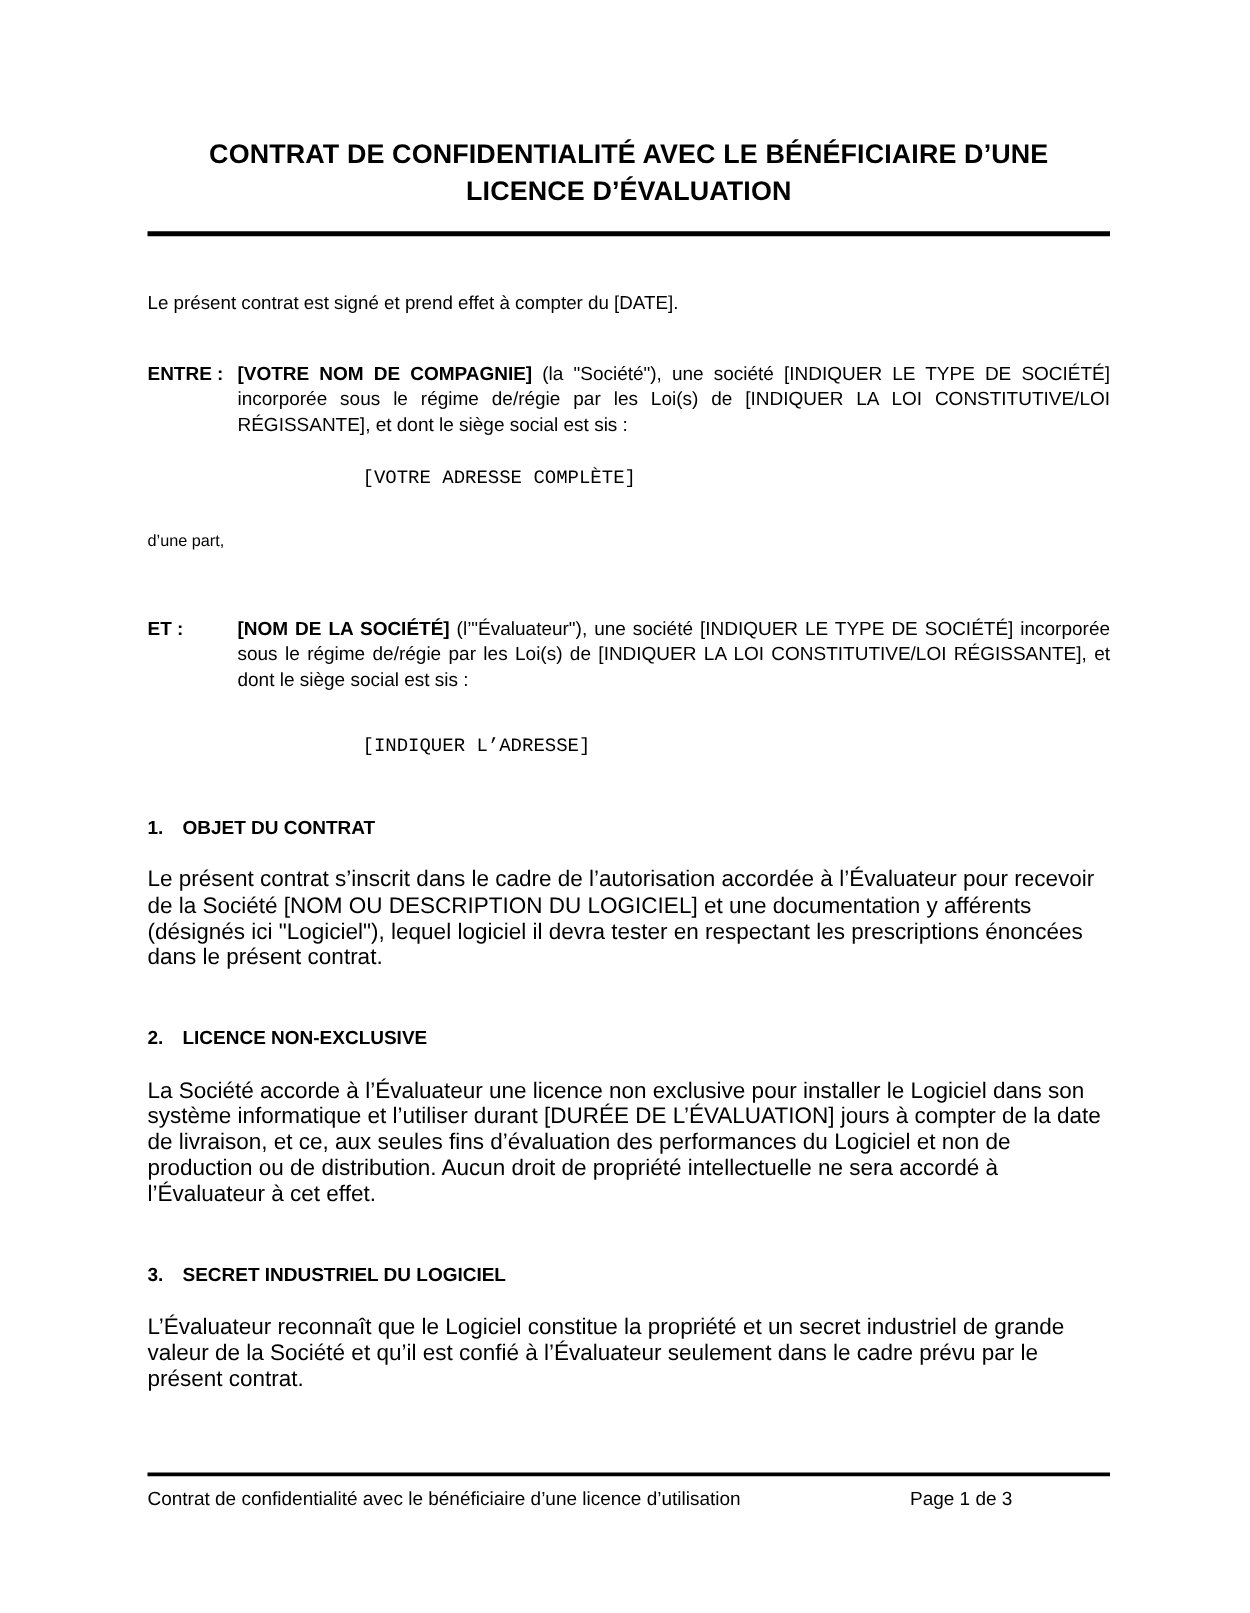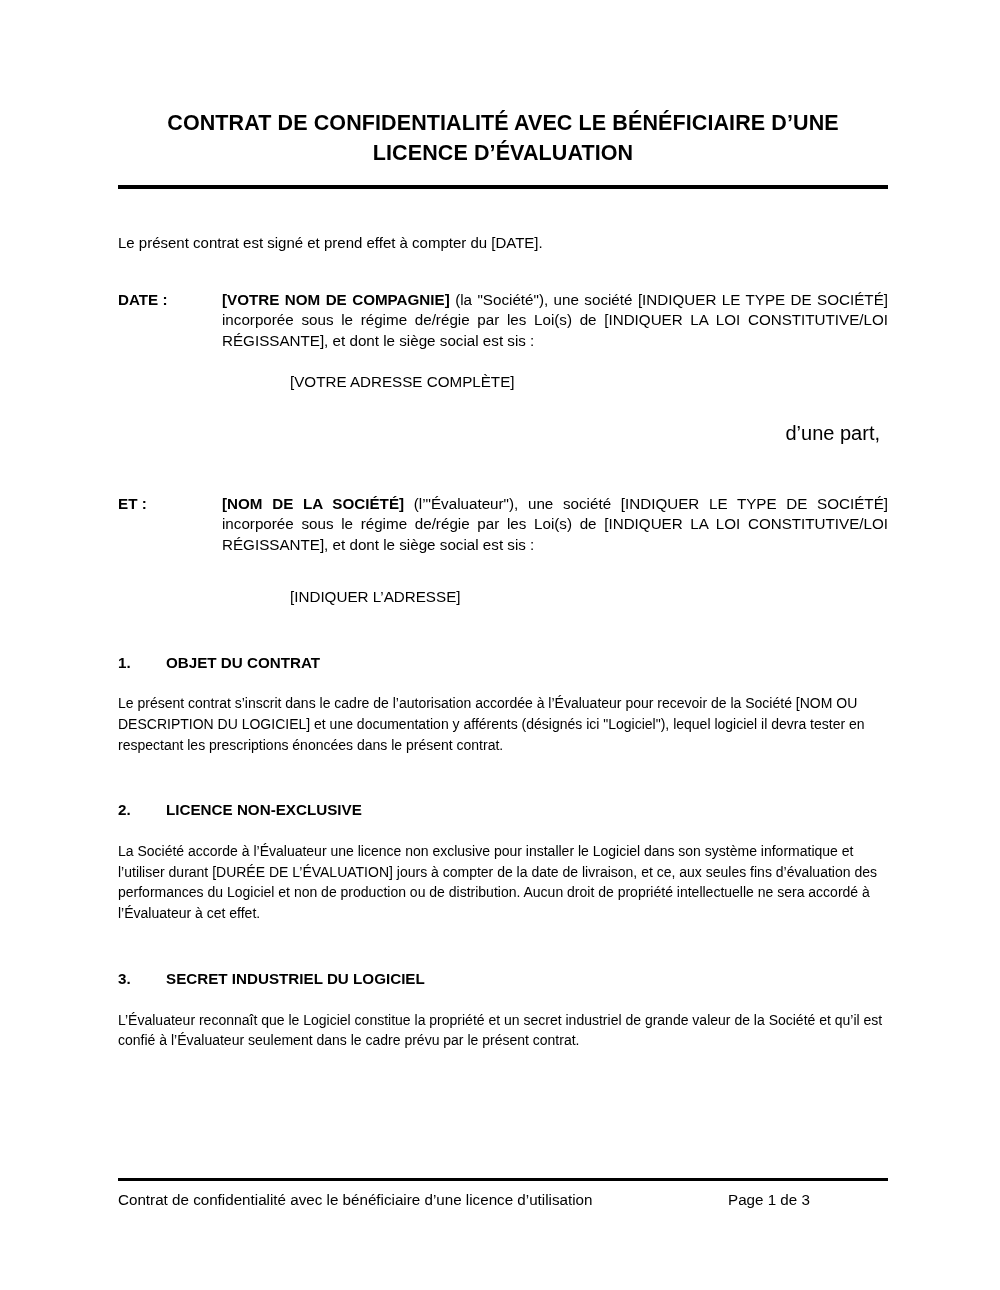--- a/index.html
+++ b/index.html
@@ -60,40 +60,40 @@
   }
   .party-label {
     position: absolute;
     left: 0;
     top: 0;
     font-size: 15.2px;
     font-weight: bold;
     line-height: 20.5px;
   }
   .party-body {
-    margin-left: 104px;
+    margin-left: 72px;
     font-size: 15.2px;
     line-height: 20.5px;
     text-align: justify;
     text-justify: inter-word;
   }
   .party-body b {
     font-weight: bold;
   }
   .party-address {
     margin-left: 172px;
     margin-top: 20.5px;
     font-size: 15.2px;
     line-height: 20.5px;
+    font-family: Liberation Mono, monospace;
   }
   .party-closing {
     margin-top: 31px;
-    font-size: 20px;
-    line-height: 20.5px;
-    text-align: right;
+    font-size: 13px;
+    line-height: 20.5px;
     padding-right: 8px;
   }
   .party-block.second {
     margin-top: 50px;
   }
   .party-block.second .party-address {
     margin-top: 32px;
   }
   .party-block.second .party-closing {
     margin-top: 34px;
@@ -109,25 +109,24 @@
     font-weight: bold;
     line-height: 20.5px;
     display: flex;
   }
   .section-number {
     width: 28px;
     flex: 0 0 28px;
   }
   .section-title {
     flex: 1 1 auto;
-    margin-left: 20px;
   }
   .section-body {
     margin-top: 20px;
-    font-size: 14px;
+    font-size: 18px;
     line-height: 20.8px;
   }
 
   
   .footer {
     position: absolute;
     left: 118px;
     top: 1178px;
     width: 770px;
   }
@@ -156,21 +155,21 @@
 
   <div class="content">
 
     <h1 class="doc-title">CONTRAT DE CONFIDENTIALITÉ AVEC LE BÉNÉFICIAIRE D’UNE LICENCE D’ÉVALUATION</h1>
 
     <hr class="title-rule">
 
     <p class="body-text intro-line">Le présent contrat est signé et prend effet à compter du [DATE].</p>
 
     <div class="party-block">
-      <div class="party-label">DATE :</div>
+      <div class="party-label">ENTRE :</div>
       <div class="party-body">
         <b>[VOTRE NOM DE COMPAGNIE]</b><span> (la "Société"), une société [INDIQUER LE TYPE DE SOCIÉTÉ] incorporée sous le régime de/régie par les Loi(s) de [INDIQUER LA LOI CONSTITUTIVE/LOI RÉGISSANTE], et dont le siège social est sis :</span>
       </div>
       <div class="party-address">[VOTRE ADRESSE COMPLÈTE]</div>
       <div class="party-closing">d’une part,</div>
     </div>
 
     <div class="party-block second">
       <div class="party-label">ET :</div>
       <div class="party-body">

